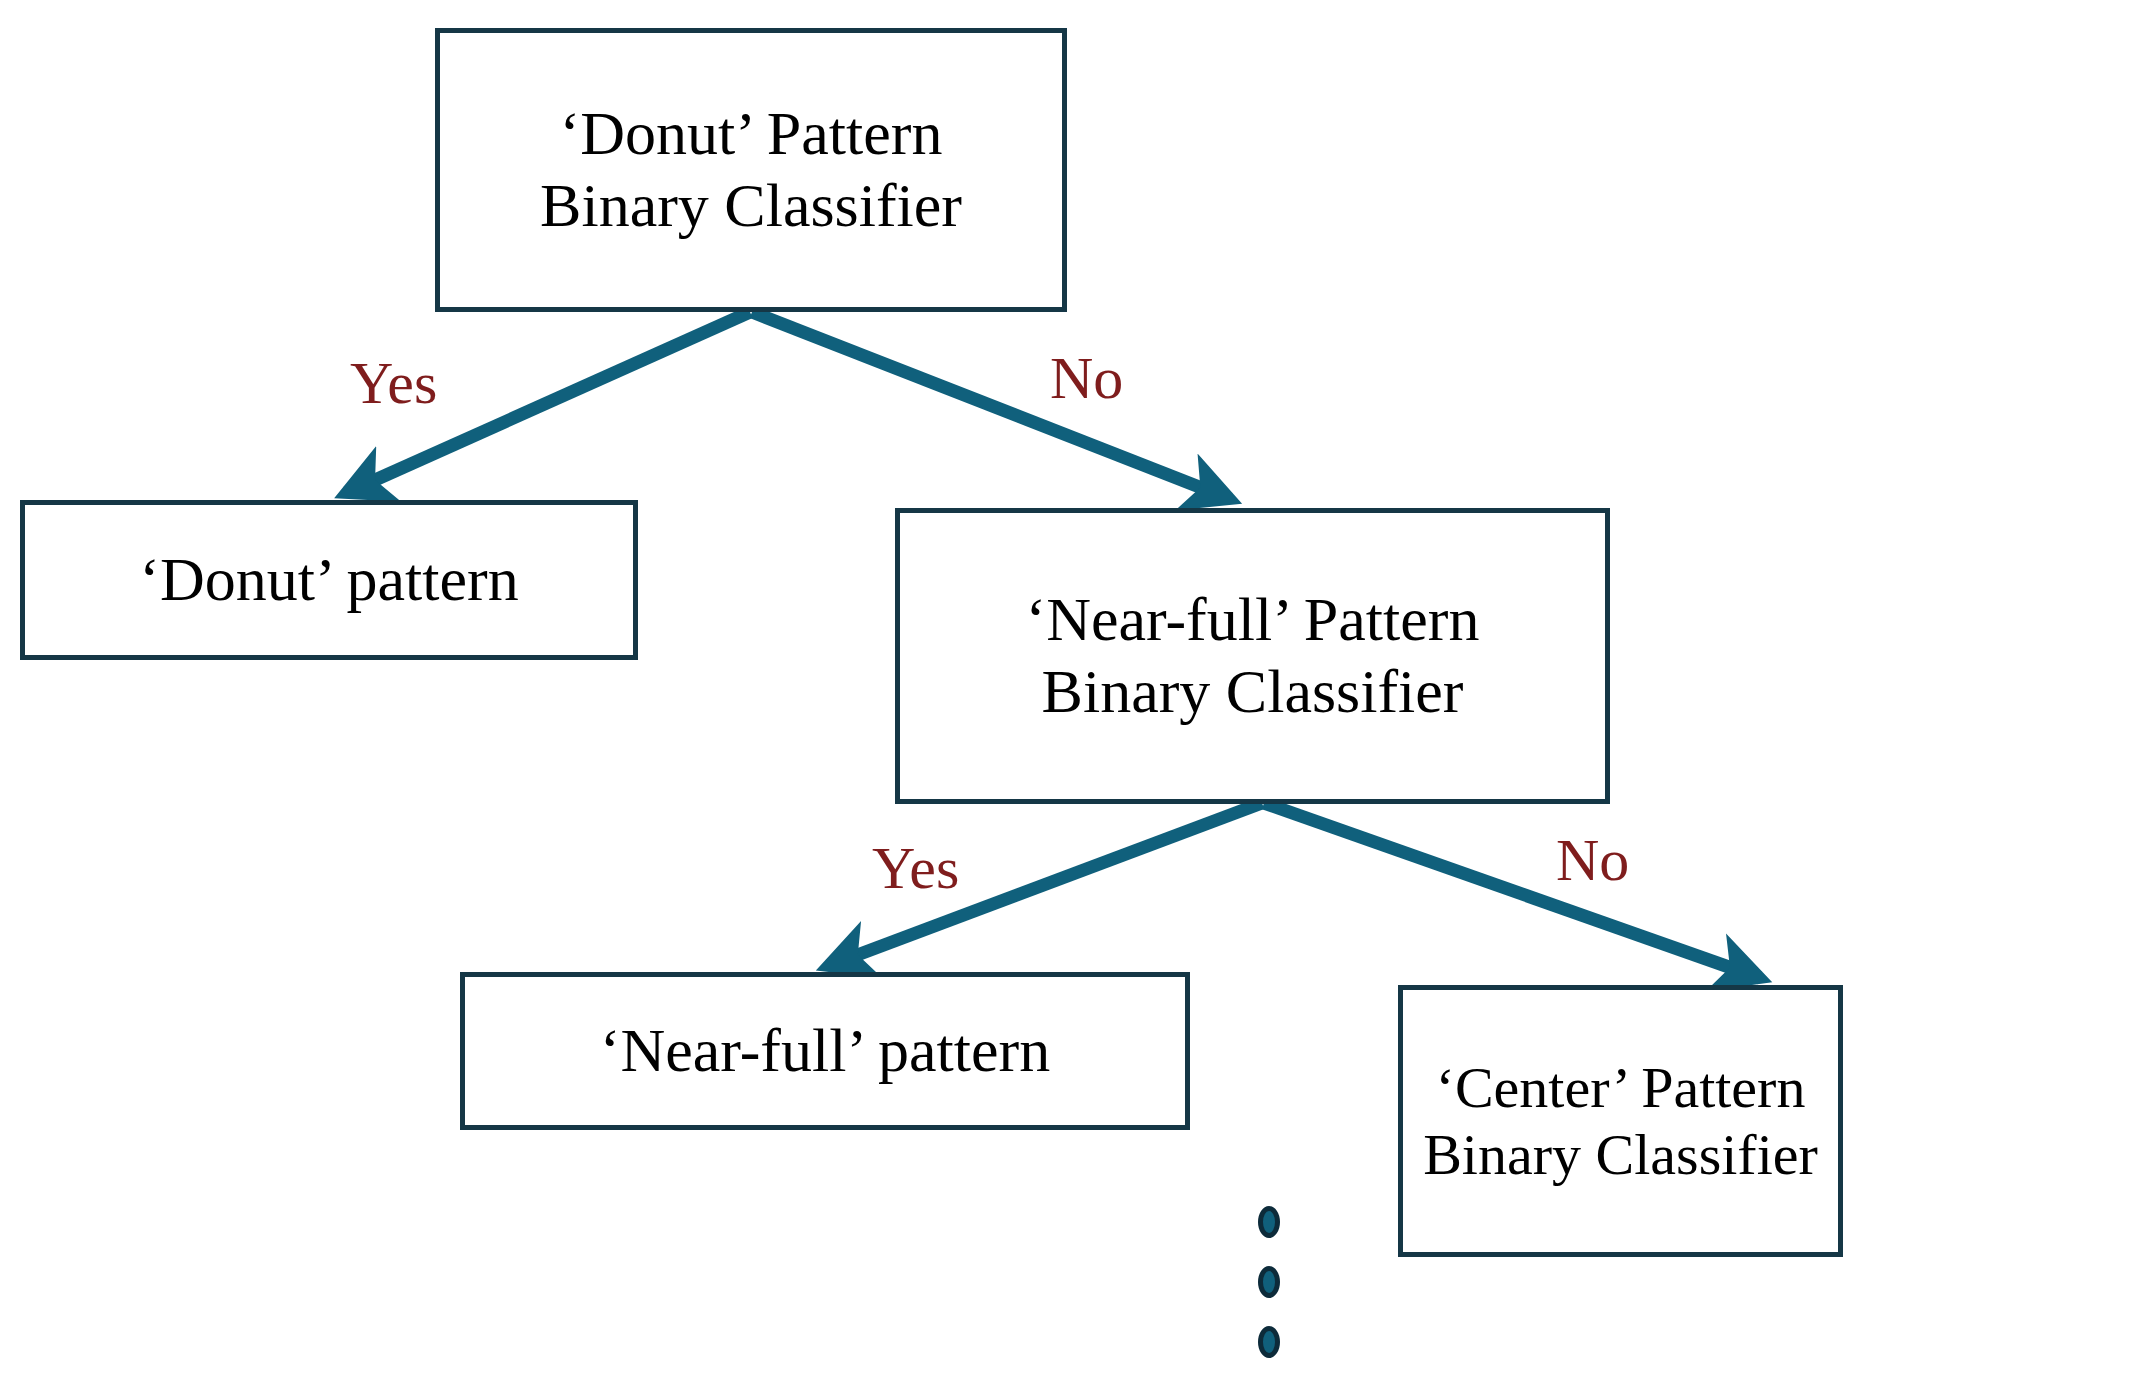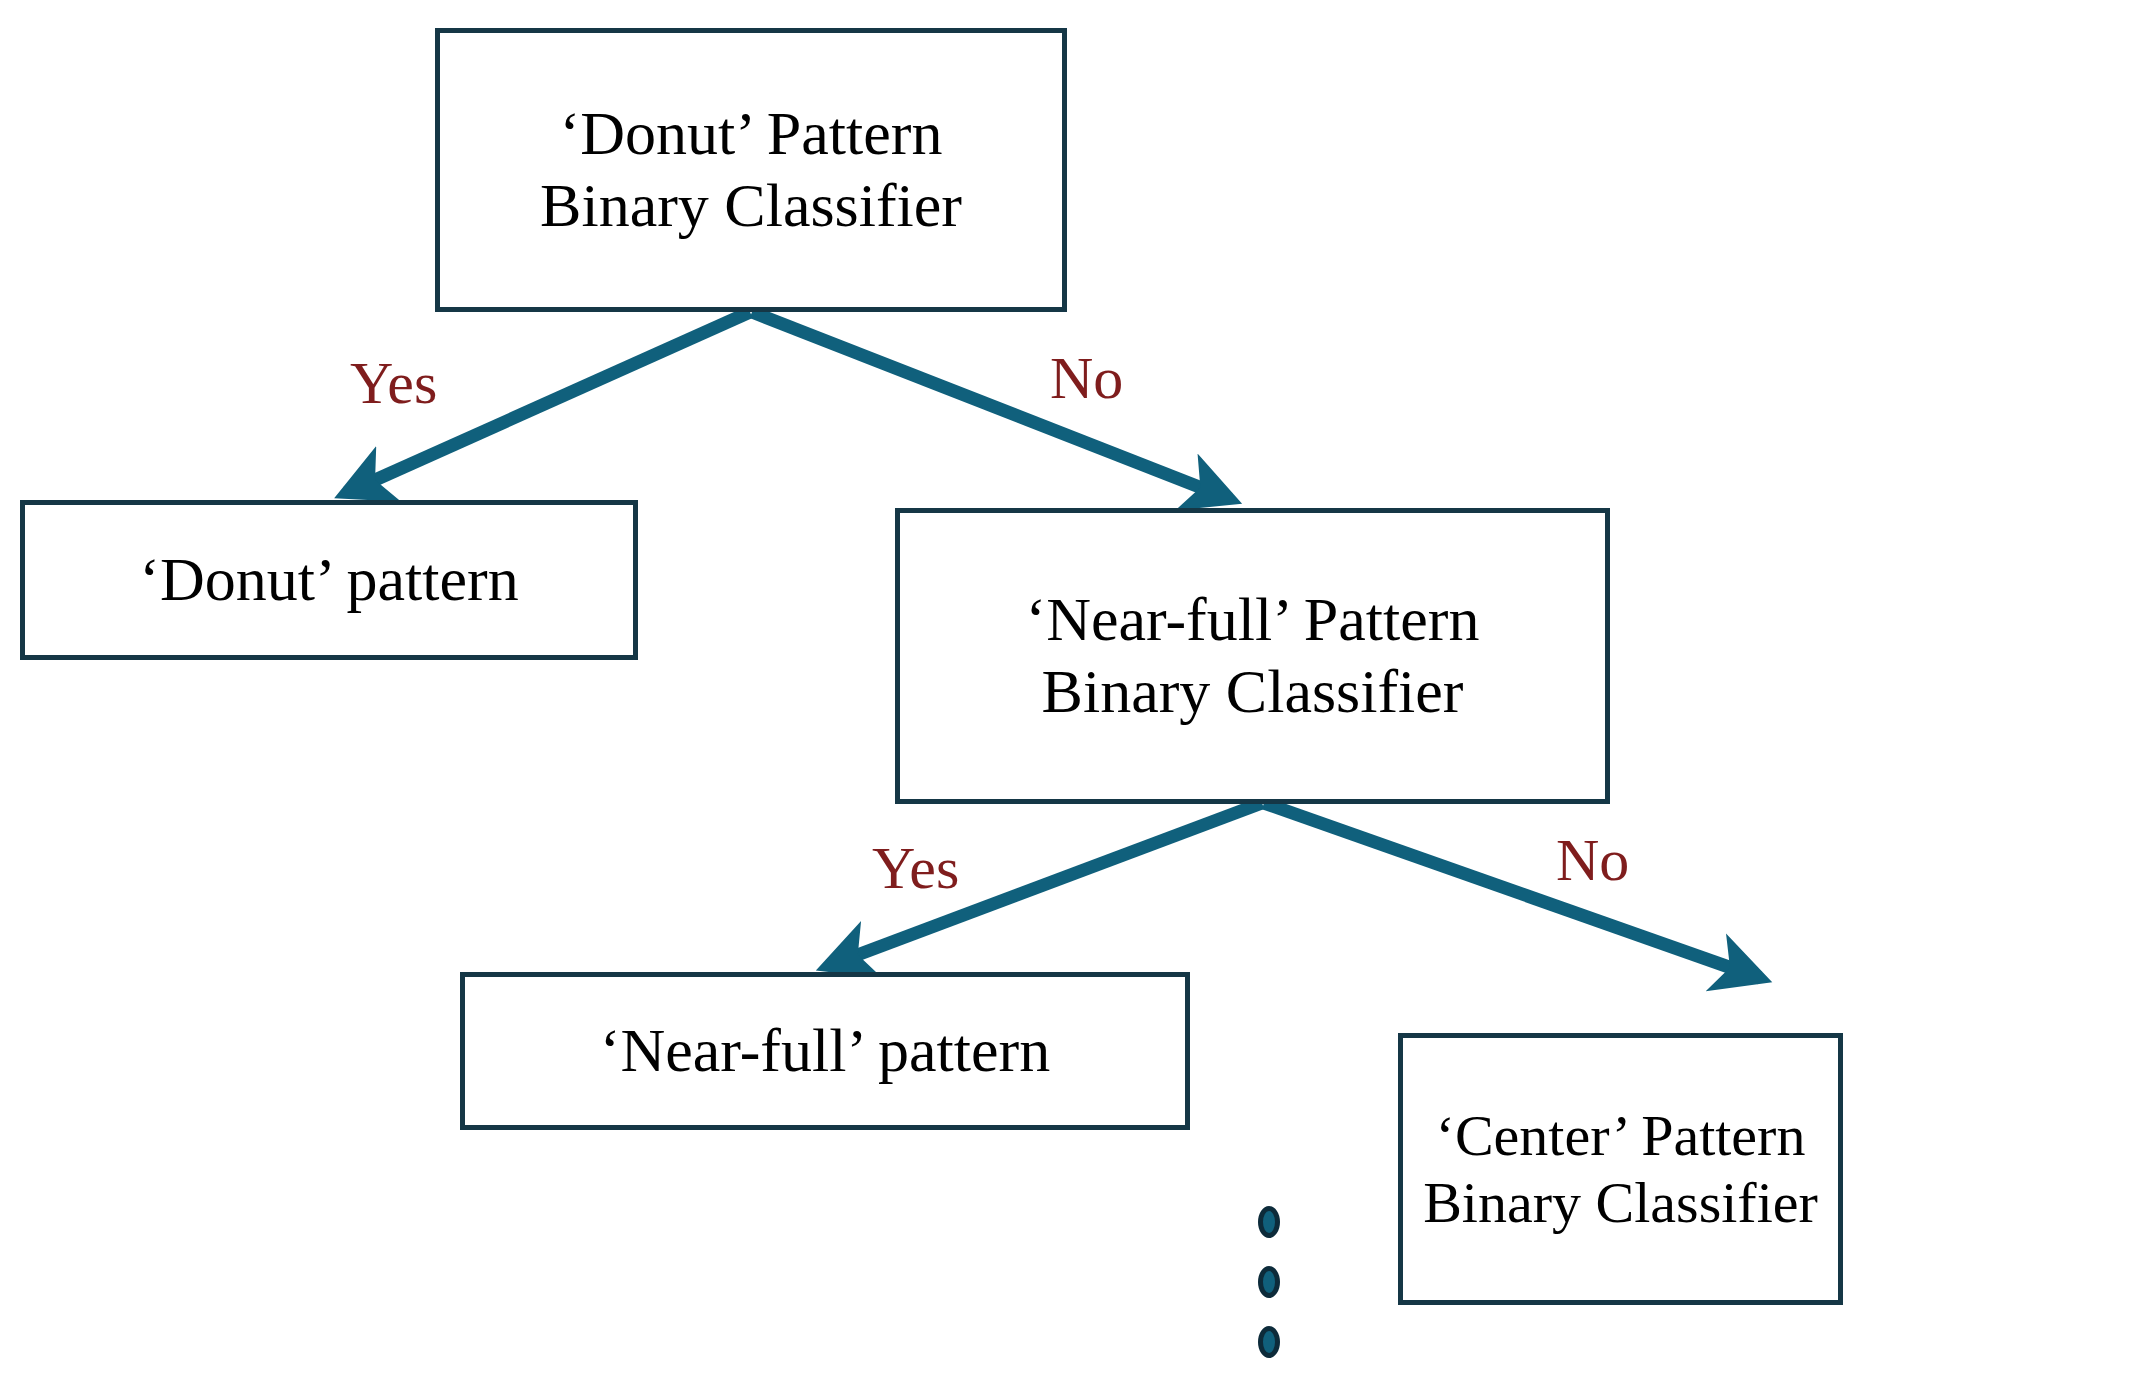--- a/index.html
+++ b/index.html
@@ -74,21 +74,20 @@
     width: 730px;
     height: 158px;
     font-size: 62px;
   }
   #node-center-classifier {
     left: 1398px;
     top: 985px;
     width: 445px;
     height: 272px;
     font-size: 58px;
-    margin-top: 48px;
   }
   
   .edge-label {
     position: absolute;
     font-size: 60px;
     color: #7f1d1d;
     z-index: 4;
     white-space: nowrap;
     line-height: 1;
   }

